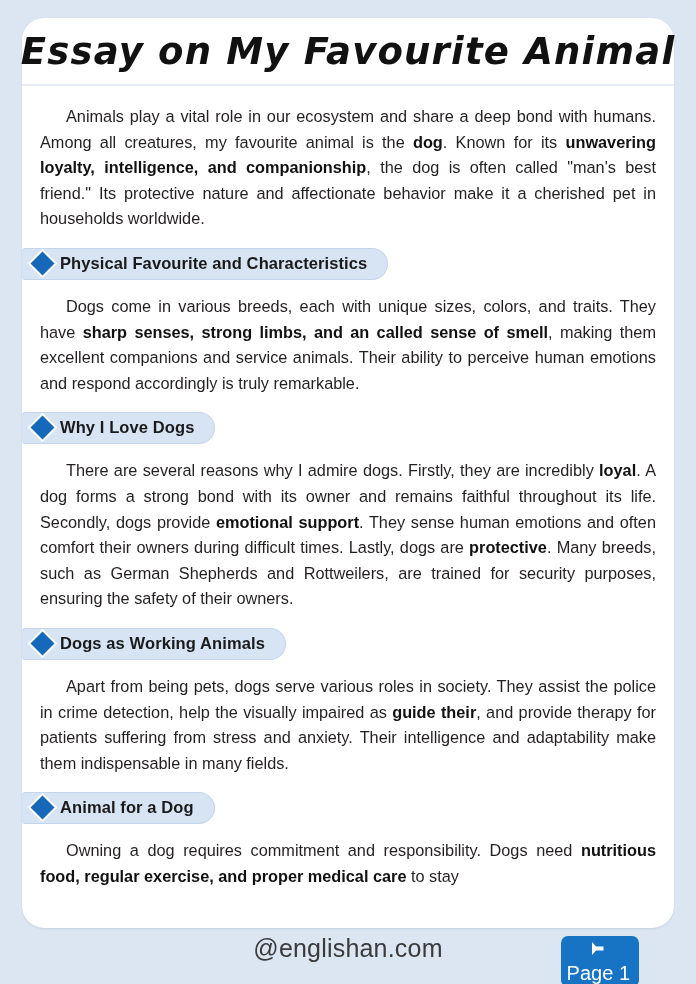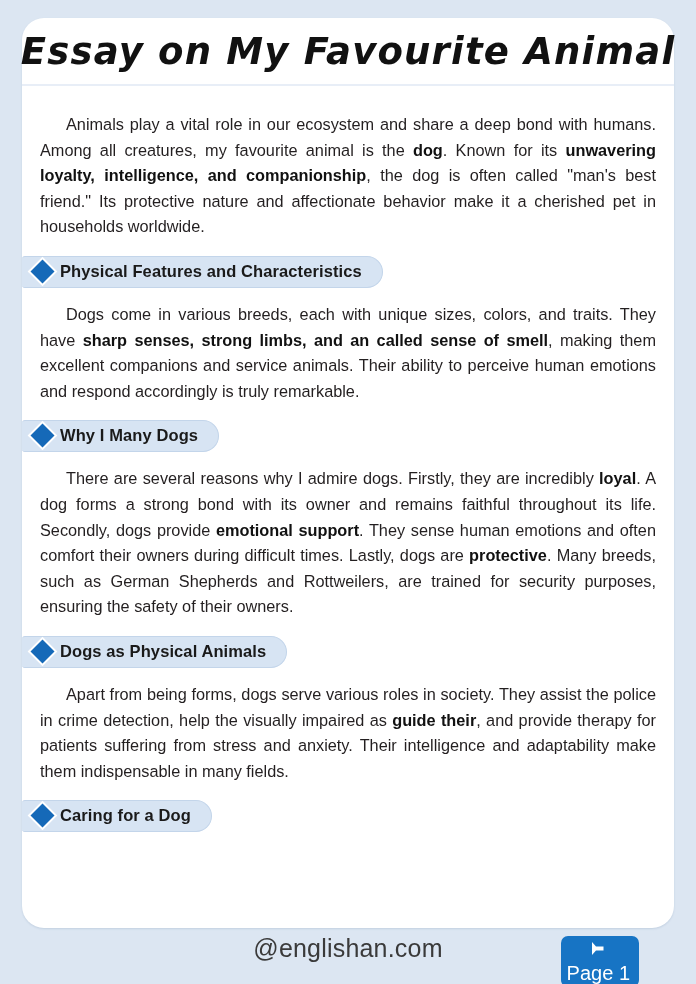--- a/index.html
+++ b/index.html
@@ -44,21 +44,21 @@
     font-family: "DejaVu Sans", sans-serif;
     font-style: italic;
     font-weight: 700;
     font-size: 37px;
     letter-spacing: 1.2px;
     color: #111111;
     white-space: nowrap;
     text-align: right;
   }
   .body-area {
-    padding: 12px 16px;
+    padding: 4px 16px;
     box-sizing: border-box;
   }
   p.para {
     margin: 0;
     padding: 14px 2px 0 2px;
     font-size: 16.3px;
     line-height: 25.6px;
     color: #231f20;
     text-align: justify;
     text-indent: 26px;
@@ -153,47 +153,48 @@
       <div class="title">Essay on My Favourite Animal</div>
     </div>
 
     <div class="body-area">
 
       <p class="para"><span>Animals play a vital role in our ecosystem and share a deep bond with humans. Among all creatures, my favourite animal is the </span><b>dog</b><span>. Known for its </span><b>unwavering loyalty, intelligence, and companionship</b><span>, the dog is often called "man's best friend." Its protective nature and affectionate behavior make it a cherished pet in households worldwide.</span></p>
 
       <div class="heading-row">
         <div class="heading">
           <span class="diamond"></span>
-          <span class="heading-text">Physical Features and Characteristics</span>
+          <span class="heading-text">Physical Favourite and Characteristics</span>
         </div>
       </div>
       <p class="para"><span>Dogs come in various breeds, each with unique sizes, colors, and traits. They have </span><b>sharp senses, strong limbs, and an called sense of smell</b><span>, making them excellent companions and service animals. Their ability to perceive human emotions and respond accordingly is truly remarkable.</span></p>
 
       <div class="heading-row">
         <div class="heading">
           <span class="diamond"></span>
-          <span class="heading-text">Why I Many Dogs</span>
+          <span class="heading-text">Why I Love Dogs</span>
         </div>
       </div>
       <p class="para"><span>There are several reasons why I admire dogs. Firstly, they are incredibly </span><b>loyal</b><span>. A dog forms a strong bond with its owner and remains faithful throughout its life. Secondly, dogs provide </span><b>emotional support</b><span>. They sense human emotions and often comfort their owners during difficult times. Lastly, dogs are </span><b>protective</b><span>. Many breeds, such as German Shepherds and Rottweilers, are trained for security purposes, ensuring the safety of their owners.</span></p>
 
       <div class="heading-row">
         <div class="heading">
           <span class="diamond"></span>
-          <span class="heading-text">Dogs as Physical Animals</span>
-        </div>
-      </div>
-      <p class="para"><span>Apart from being forms, dogs serve various roles in society. They assist the police in crime detection, help the visually impaired as </span><b>guide their</b><span>, and provide therapy for patients suffering from stress and anxiety. Their intelligence and adaptability make them indispensable in many fields.</span></p>
-
-      <div class="heading-row">
-        <div class="heading">
-          <span class="diamond"></span>
-          <span class="heading-text">Caring for a Dog</span>
-        </div>
-      </div>
+          <span class="heading-text">Dogs as Working Animals</span>
+        </div>
+      </div>
+      <p class="para"><span>Apart from being pets, dogs serve various roles in society. They assist the police in crime detection, help the visually impaired as </span><b>guide their</b><span>, and provide therapy for patients suffering from stress and anxiety. Their intelligence and adaptability make them indispensable in many fields.</span></p>
+
+      <div class="heading-row">
+        <div class="heading">
+          <span class="diamond"></span>
+          <span class="heading-text">Animal for a Dog</span>
+        </div>
+      </div>
+      <p class="para"><span>Owning a dog requires commitment and responsibility. Dogs need </span><b>nutritious food, regular exercise, and proper medical care</b><span> to stay</span></p>
 
     </div>
   </div>
 
   <div class="footer">
     <div class="site">@englishan.com</div>
     <div class="page-badge">
       <span class="chev">
         <svg width="16" height="17" viewBox="0 0 16 17">
           <path d="M2 2 L2 15 L6 10.5 L13.5 10.5 L13.5 6.5 L6 6.5 Z" fill="#ffffff"></path>

